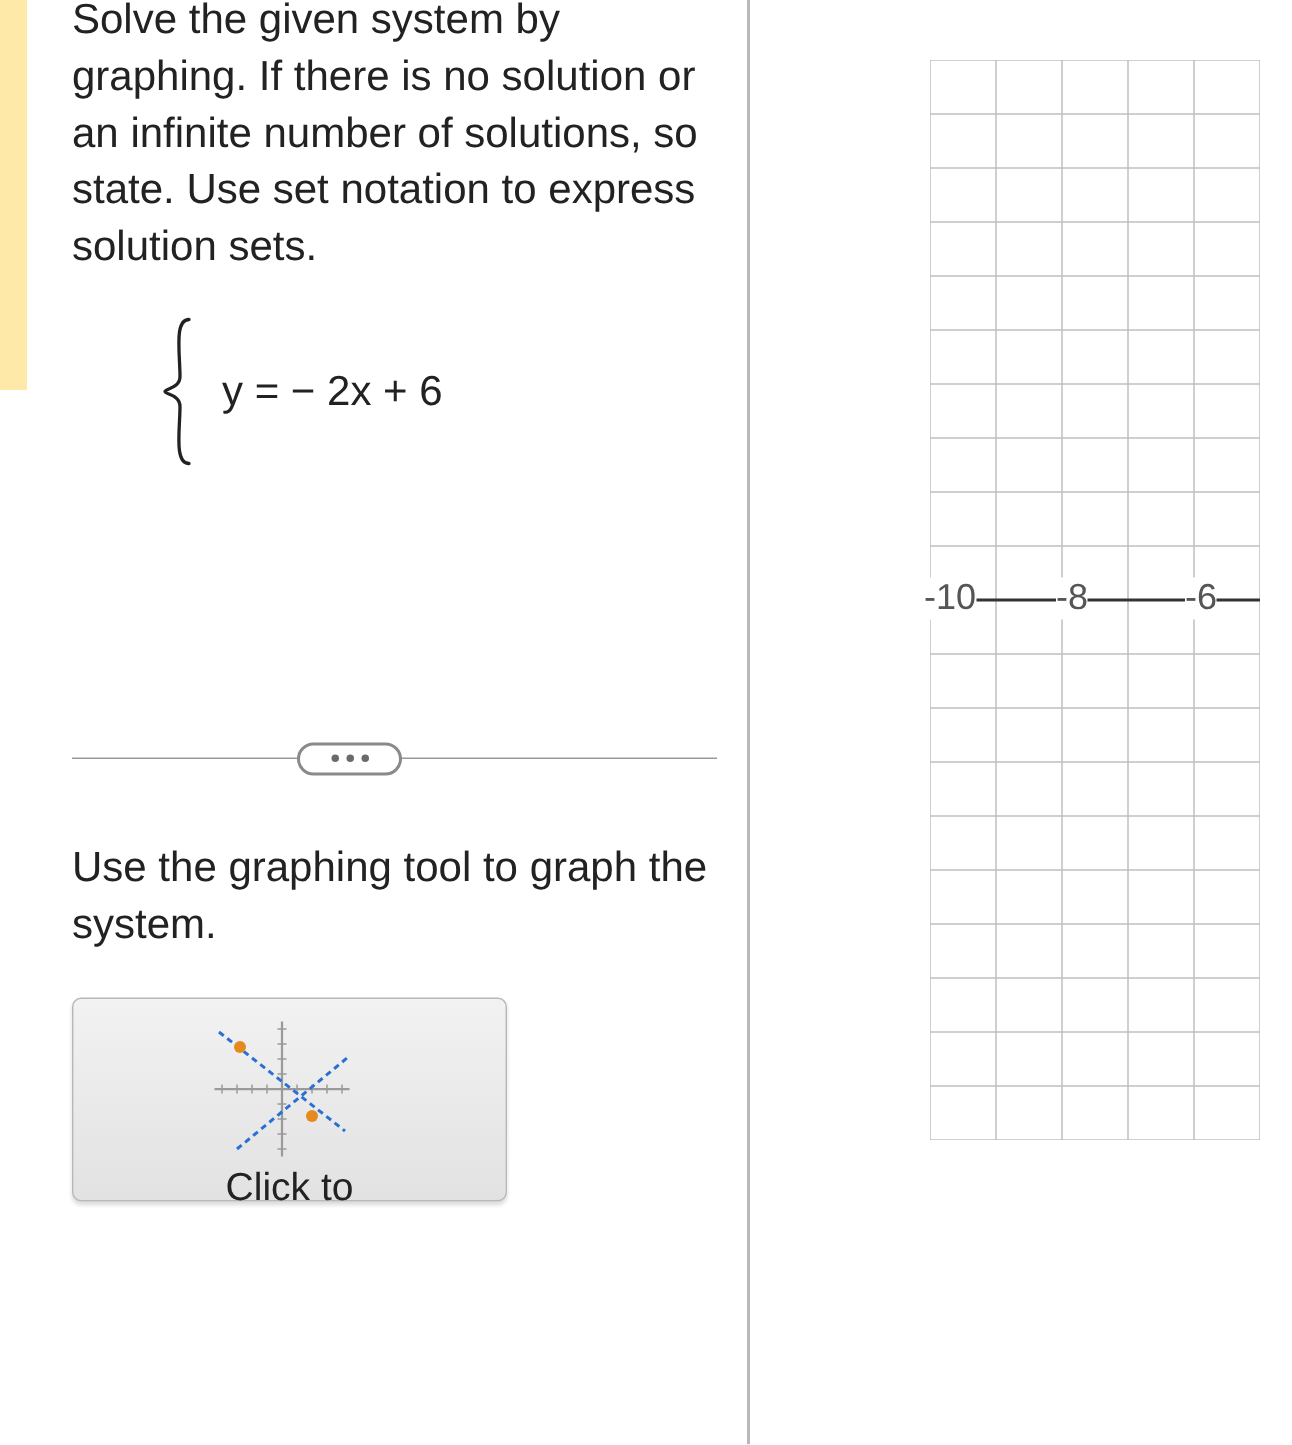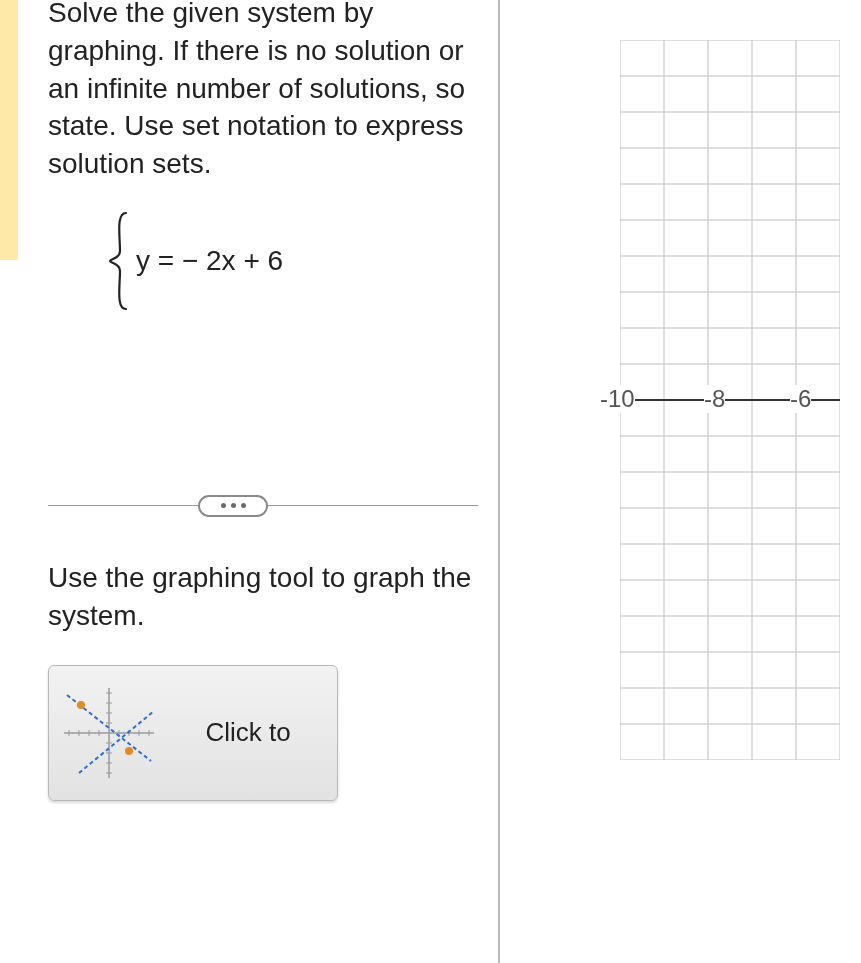--- a/index.html
+++ b/index.html
@@ -34,20 +34,21 @@
     font-size: 28px;
     line-height: 1.35;
     margin-top: -6px;
   }
   .equations {
     margin-top: 28px;
     margin-left: 60px;
     font-size: 28px;
     display: flex;
     align-items: center;
+    gap: 12px;
   }
   .brace-svg {
     flex-shrink: 0;
   }
   .eq-lines {
     display: flex;
     flex-direction: column;
     gap: 14px;
     margin-left: 6px;
   }
@@ -91,20 +92,21 @@
     width: 290px;
     height: 136px;
     border: 1px solid #b8b8b8;
     border-radius: 6px;
     background: linear-gradient(#f2f2f2, #e2e2e2);
     box-shadow: 0 2px 3px rgba(0,0,0,0.15);
     display: flex;
     align-items: center;
     padding: 10px;
     cursor: pointer;
+    flex-direction: column;
   }
   .graph-btn .thumb {
     width: 100px;
     height: 100px;
     flex-shrink: 0;
     margin-right: 10px;
   }
   .graph-btn .btn-text {
     font-size: 26px;
     line-height: 1.2;
@@ -121,21 +123,21 @@
     flex-grow: 1;
     position: relative;
   }
   .grid-box {
     position: absolute;
     top: 40px;
     left: 120px;
     width: 220px;
     height: 720px;
   }
-  .label-m10 { position: absolute; top: 385px; left: 100px; font-size: 24px; color: #555; background:#fff; }
+  .label-m10 { position: absolute; top: 385px; left: 116px; font-size: 24px; color: #555; background:#fff; }
   .label-m8  { position: absolute; top: 385px; left: 204px; font-size: 24px; color: #555; background:#fff; }
   .label-m6  { position: absolute; top: 385px; left: 290px; font-size: 24px; color: #555; background:#fff; }
 </style>
 </head>
 <body>
 
 <div class="page">
   <div class="left-tab"></div>
 
   <div class="left-col">

